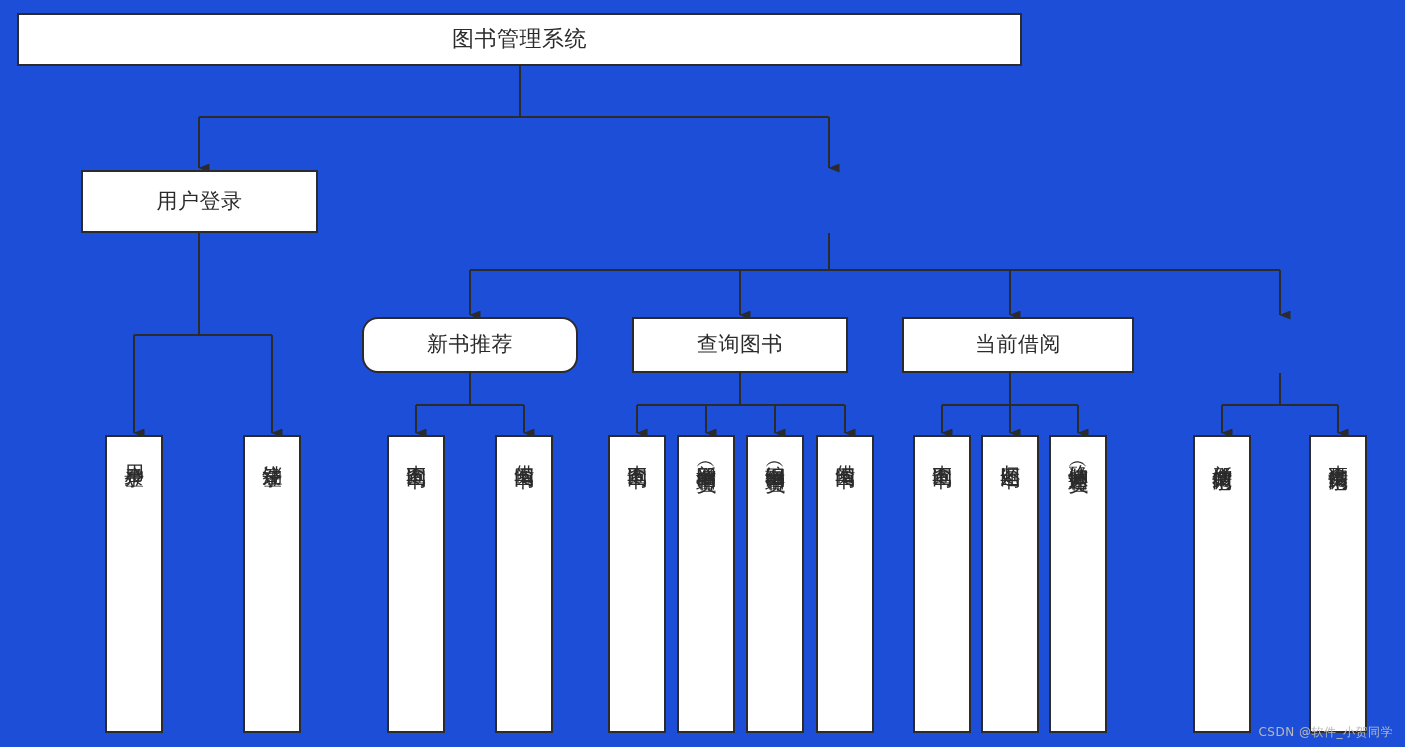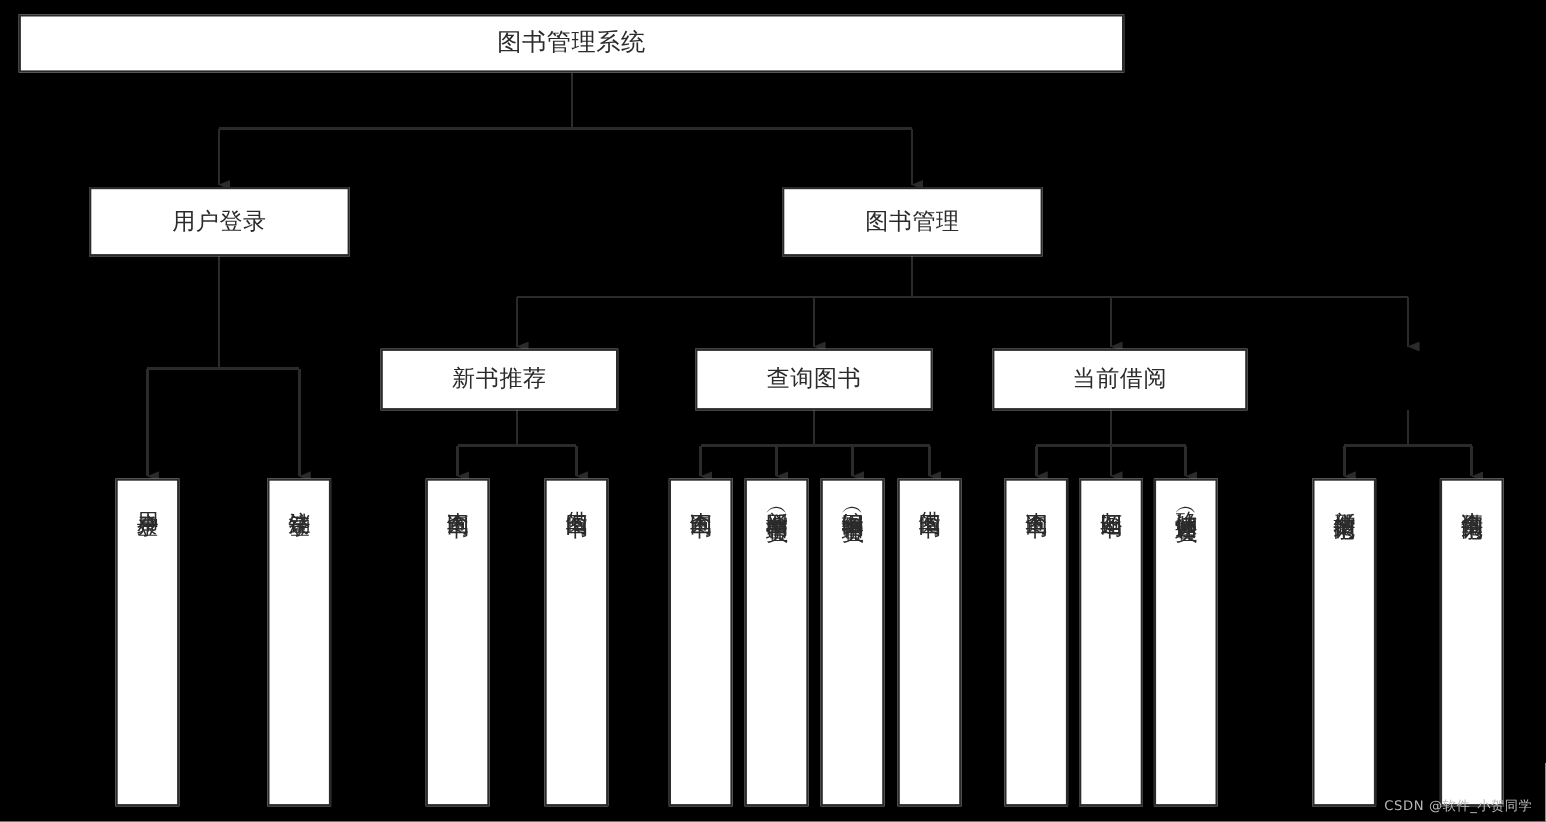--- a/index.html
+++ b/index.html
@@ -8,21 +8,21 @@
     padding: 0;
     background: #ffffff;
   }
   body {
     font-family: "DejaVu Sans", "Liberation Sans", sans-serif;
   }
   #diagram-root {
     position: relative;
     width: 1405px;
     height: 747px;
-    background: #000000;
+    background: #1d4ed8;
     overflow: hidden;
   }
   #diagram-svg {
     position: absolute;
     left: 0;
     top: 0;
     width: 1405px;
     height: 747px;
   }
   .node-box {
@@ -122,25 +122,22 @@
     </g>
   </svg>
 
   <div class="node-box root" style="left:17px;top:13px;width:1005px;height:53px;">
     <span class="node-label-h">图书管理系统</span>
   </div>
 
   <div class="node-box" style="left:81px;top:170px;width:237px;height:63px;">
     <span class="node-label-h">用户登录</span>
   </div>
-  <div class="node-box" style="left:711px;top:170px;width:237px;height:63px;">
-    <span class="node-label-h">图书管理</span>
-  </div>
 
-  <div class="node-box" style="left:346px;top:317px;width:216px;height:56px;">
+  <div class="node-box" style="left:362px;top:317px;width:216px;height:56px;border-radius:16px;">
     <span class="node-label-h">新书推荐</span>
   </div>
   <div class="node-box" style="left:632px;top:317px;width:216px;height:56px;">
     <span class="node-label-h">查询图书</span>
   </div>
   <div class="node-box" style="left:902px;top:317px;width:232px;height:56px;">
     <span class="node-label-h">当前借阅</span>
   </div>
 
   <div class="node-box leaf" style="left:105px;top:435px;width:58px;height:298px;">

